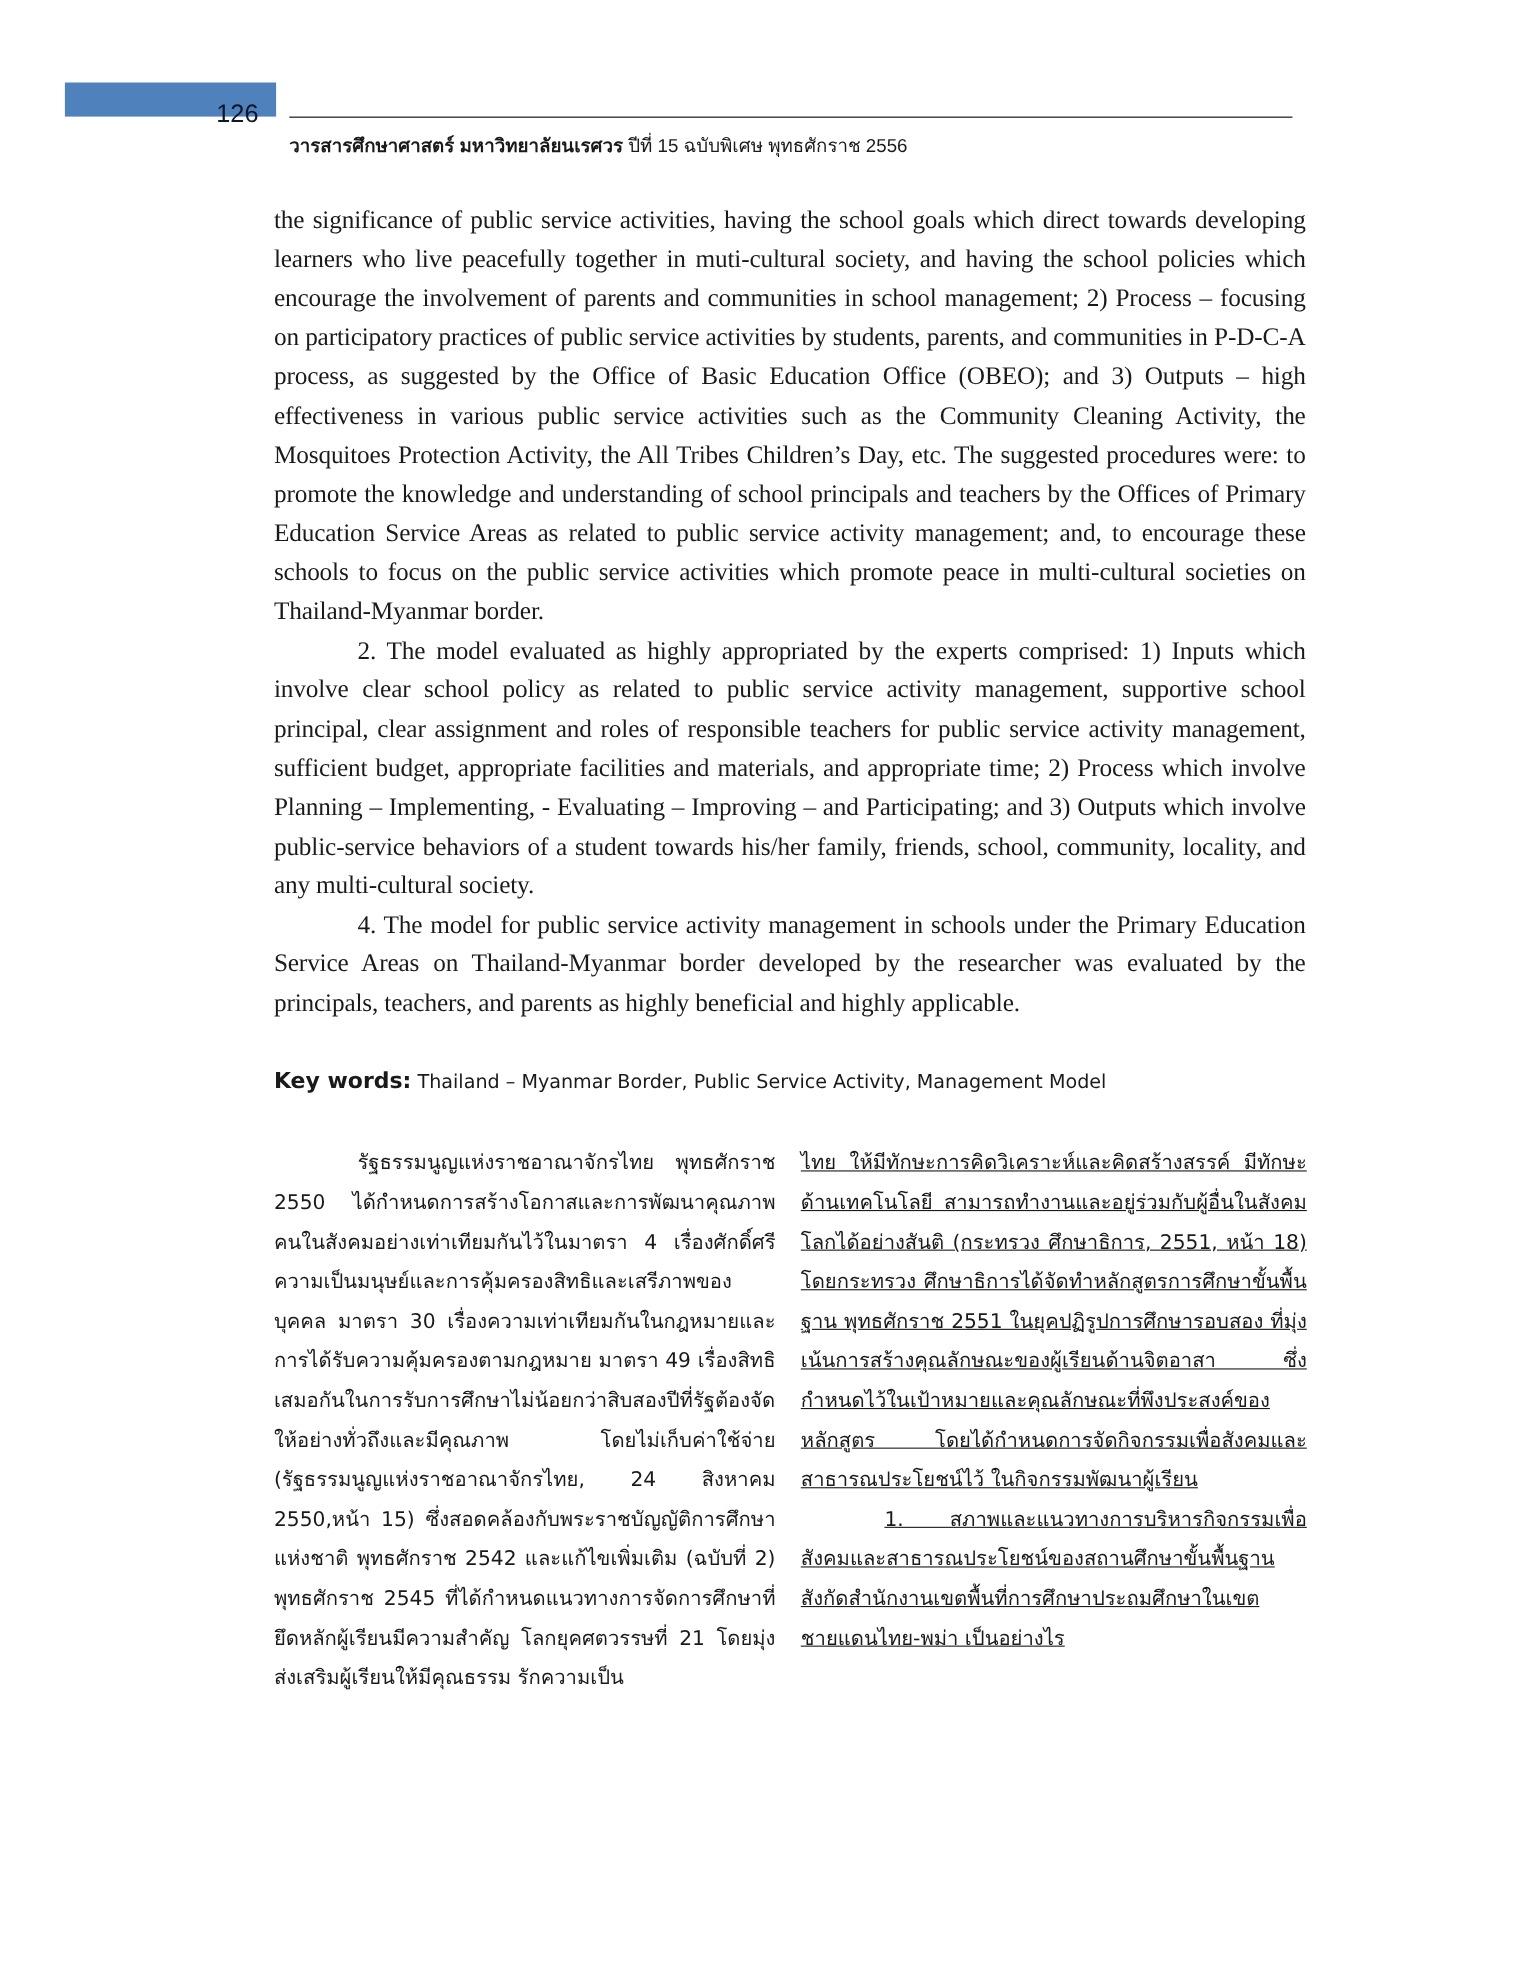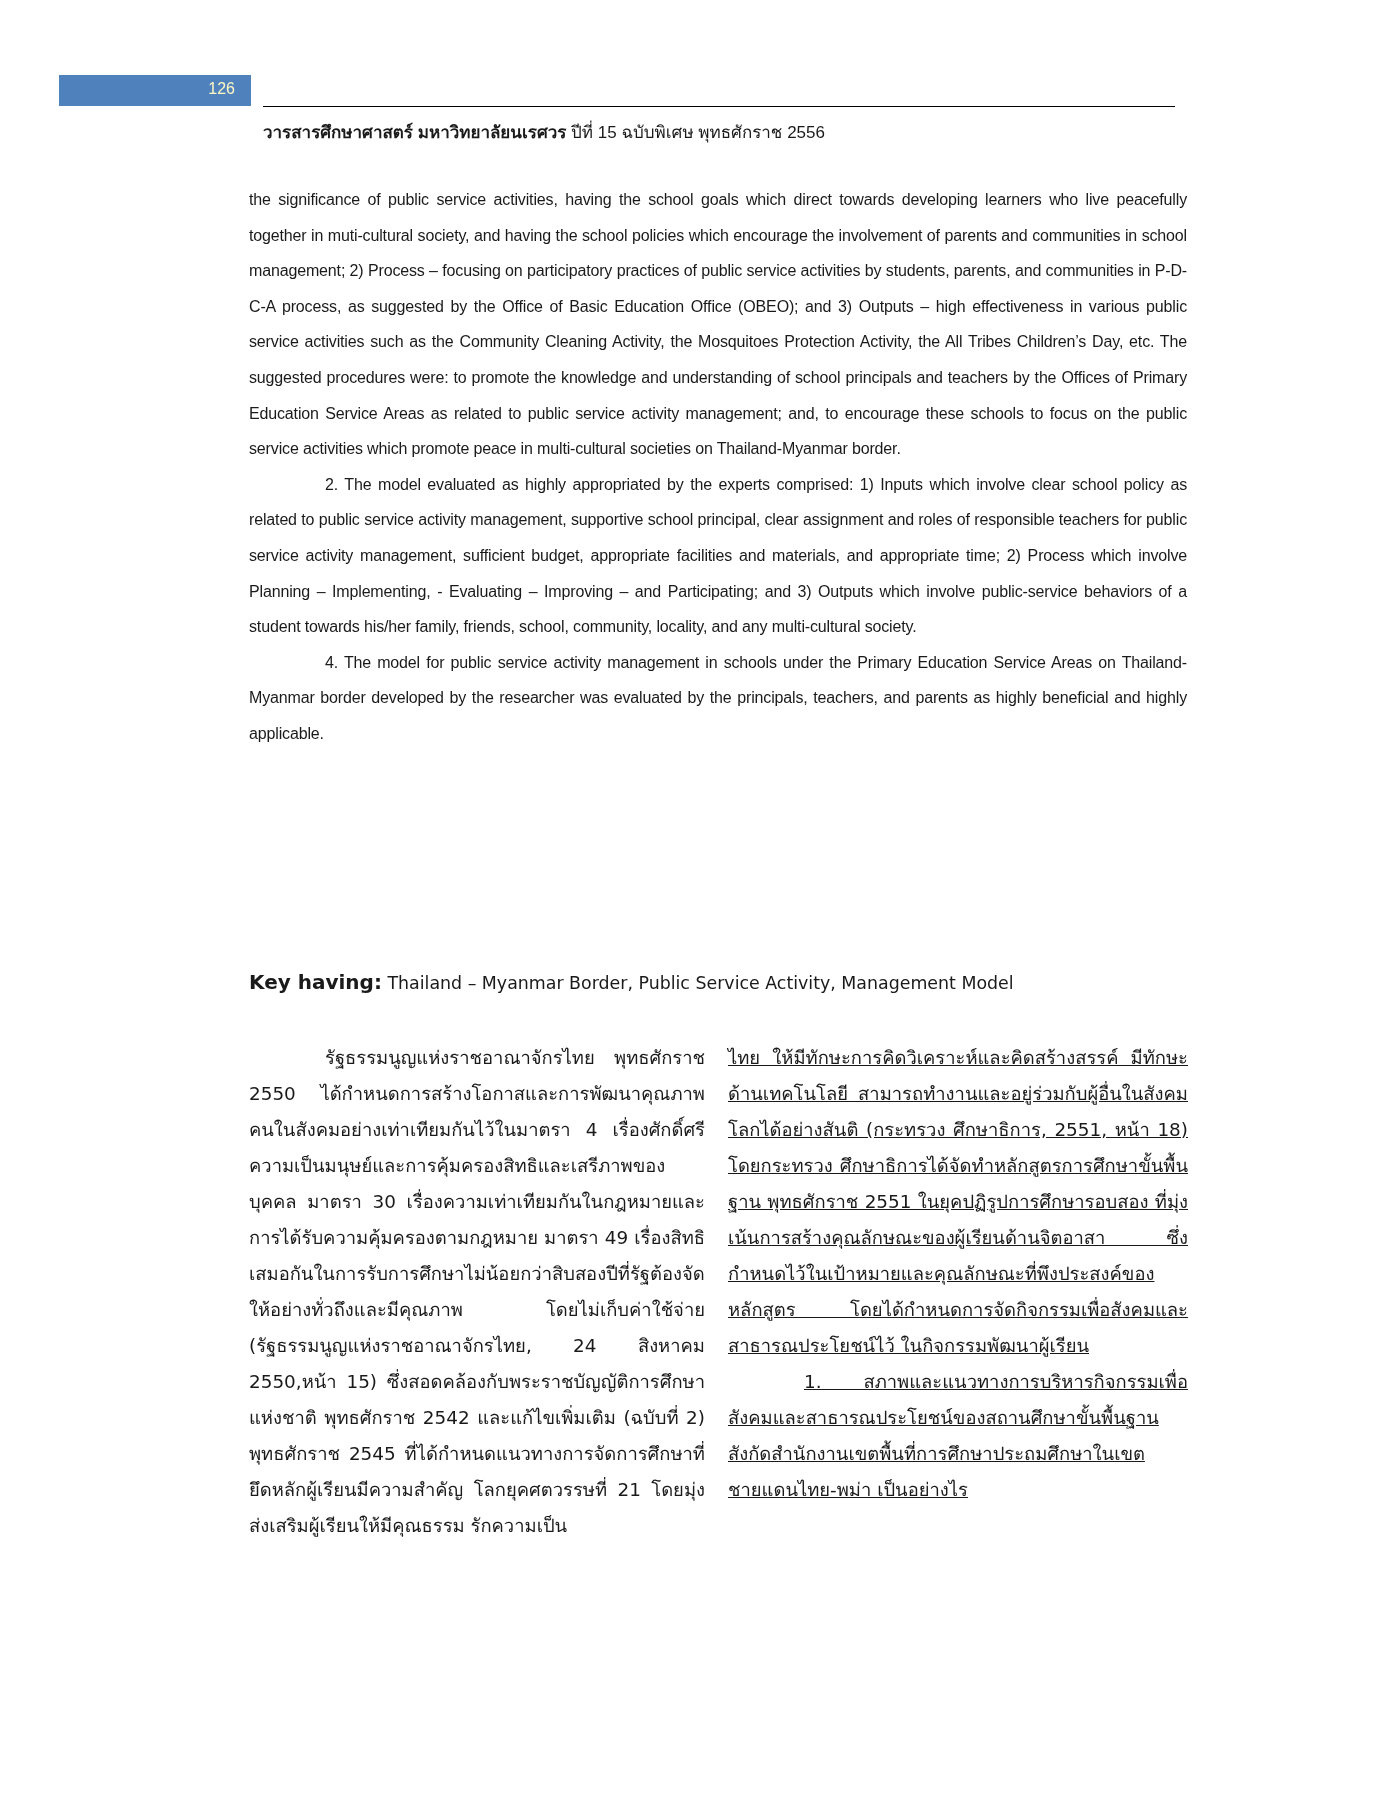--- a/index.html
+++ b/index.html
@@ -1,23 +1,23 @@
 <!DOCTYPE html>
 <html><head>
 <meta charset="utf-8">
 <style>
   html, body { margin:0; padding:0; background:#fff; }
   body { width:1391px; height:1800px; position:relative; overflow:hidden; color:#1a1a1a;
          font-family:"DejaVu Sans", sans-serif; }
   .hdr-bar { position:absolute; left:59px; top:75px; width:192px; height:31px; background:#4f81bd; }
-  .hdr-num { position:absolute; right:16px; top:5px; color:#fef9c3; font-size:16px; font-family:"Liberation Sans", sans-serif; }
+  .hdr-num { position:absolute; right:16px; top:15px; color:#0f172a; font-size:23px; font-family:"Liberation Sans", sans-serif; }
   .hdr-title { position:absolute; left:263px; top:78px; font-size:17px; font-family:"Liberation Sans", sans-serif; white-space:nowrap;margin-top:40px; }
   .hdr-title b { font-weight:bold; }
   .hdr-rule { position:absolute; left:263px; top:106px; width:912px; height:1px; background:#000; }
-  .abstract { position:absolute; left:249px; top:182px; width:938px; font-size:16px; line-height:35.6px; text-align:justify; font-family:Liberation Sans, sans-serif; letter-spacing:-0.15px; }
+  .abstract { position:absolute; left:249px; top:182px; width:938px; font-size:23px; line-height:35.6px; text-align:justify; font-family:Liberation Serif, serif; letter-spacing:-0.15px; }
   .abstract p { margin:0; }
   .abstract p.indent { text-indent:76px; }
   .keywords { position:absolute; left:249px; top:970px; font-size:17.4px; white-space:nowrap; }
   .keywords .kw-label { font-weight:bold; font-size:20px; }
   .col { position:absolute; top:1040px; width:456px; font-size:18.4px; line-height:36px; text-align:justify; }
   .col-left { left:249px; }
   .col-right { left:728px; width:460px;text-decoration:underline; }
   .col h2 { margin:0; font-size:22px; font-weight:bold; line-height:40px; }
   .col p { margin:0; }
   .col p.indent { text-indent:76px; }
@@ -31,21 +31,21 @@
 </div>
 <div class="hdr-title"><b>วารสารศึกษาศาสตร์ มหาวิทยาลัยนเรศวร</b><span> ปีที่ 15 ฉบับพิเศษ พุทธศักราช 2556</span></div>
 <div class="hdr-rule"></div>
 
 <div class="abstract">
   <p>the significance of public service activities, having the school goals which direct towards developing learners who live peacefully together in muti-cultural society, and having the school policies which encourage the involvement of parents and communities in school management; 2) Process – focusing on participatory practices of public service activities by students, parents, and communities in P-D-C-A process, as suggested by the Office of Basic Education Office (OBEO); and 3) Outputs – high effectiveness in various public service activities such as the Community Cleaning Activity, the Mosquitoes Protection Activity, the All Tribes Children’s Day, etc. The suggested procedures were: to promote the knowledge and understanding of school principals and teachers by the Offices of Primary Education Service Areas as related to public service activity management; and, to encourage these schools to focus on the public service activities which promote peace in multi-cultural societies on Thailand-Myanmar border.</p>
   <p class="indent">2. The model evaluated as highly appropriated by the experts comprised: 1) Inputs which involve clear school policy as related to public service activity management, supportive school principal, clear assignment and roles of responsible teachers for public service activity management, sufficient budget, appropriate facilities and materials, and appropriate time; 2) Process which involve Planning – Implementing, - Evaluating – Improving – and Participating; and 3) Outputs which involve public-service behaviors of a student towards his/her family, friends, school, community, locality, and any multi-cultural society.</p>
   <p class="indent">4. The model for public service activity management in schools under the Primary Education Service Areas on Thailand-Myanmar border developed by the researcher was evaluated by the principals, teachers, and parents as highly beneficial and highly applicable.</p>
 </div>
 
-<div class="keywords"><span class="kw-label">Key having:</span><span> Thailand – Myanmar Border, Public Service Activity, Management Model</span></div>
+<div class="keywords"><span class="kw-label">Key words:</span><span> Thailand – Myanmar Border, Public Service Activity, Management Model</span></div>
 
 <div class="col col-left">
   <p class="indent">รัฐธรรมนูญแห่งราชอาณาจักรไทย พุทธศักราช 2550 ได้กำหนดการสร้างโอกาสและการพัฒนาคุณภาพคนในสังคมอย่างเท่าเทียมกันไว้ในมาตรา 4 เรื่องศักดิ์ศรีความเป็นมนุษย์และการคุ้มครองสิทธิและเสรีภาพของบุคคล มาตรา 30 เรื่องความเท่าเทียมกันในกฎหมายและการได้รับความคุ้มครองตามกฎหมาย มาตรา 49 เรื่องสิทธิเสมอกันในการรับการศึกษาไม่น้อยกว่าสิบสองปีที่รัฐต้องจัดให้อย่างทั่วถึงและมีคุณภาพ โดยไม่เก็บค่าใช้จ่าย (รัฐธรรมนูญแห่งราชอาณาจักรไทย, 24 สิงหาคม 2550,หน้า 15) ซึ่งสอดคล้องกับพระราชบัญญัติการศึกษาแห่งชาติ พุทธศักราช 2542 และแก้ไขเพิ่มเติม (ฉบับที่ 2) พุทธศักราช 2545 ที่ได้กำหนดแนวทางการจัดการศึกษาที่ยึดหลักผู้เรียนมีความสำคัญ โลกยุคศตวรรษที่ 21 โดยมุ่งส่งเสริมผู้เรียนให้มีคุณธรรม รักความเป็น</p>
 </div>
 
 <div class="col col-right">
   <p>ไทย ให้มีทักษะการคิดวิเคราะห์และคิดสร้างสรรค์ มีทักษะด้านเทคโนโลยี สามารถทำงานและอยู่ร่วมกับผู้อื่นในสังคมโลกได้อย่างสันติ (กระทรวง ศึกษาธิการ, 2551, หน้า 18) โดยกระทรวง ศึกษาธิการได้จัดทำหลักสูตรการศึกษาขั้นพื้นฐาน พุทธศักราช 2551 ในยุคปฏิรูปการศึกษารอบสอง ที่มุ่งเน้นการสร้างคุณลักษณะของผู้เรียนด้านจิตอาสา ซึ่งกำหนดไว้ในเป้าหมายและคุณลักษณะที่พึงประสงค์ของหลักสูตร โดยได้กำหนดการจัดกิจกรรมเพื่อสังคมและสาธารณประโยชน์ไว้ ในกิจกรรมพัฒนาผู้เรียน</p>
   <p class="indent">1. สภาพและแนวทางการบริหารกิจกรรมเพื่อสังคมและสาธารณประโยชน์ของสถานศึกษาขั้นพื้นฐานสังกัดสำนักงานเขตพื้นที่การศึกษาประถมศึกษาในเขตชายแดนไทย-พม่า เป็นอย่างไร</p>
 </div>
 

